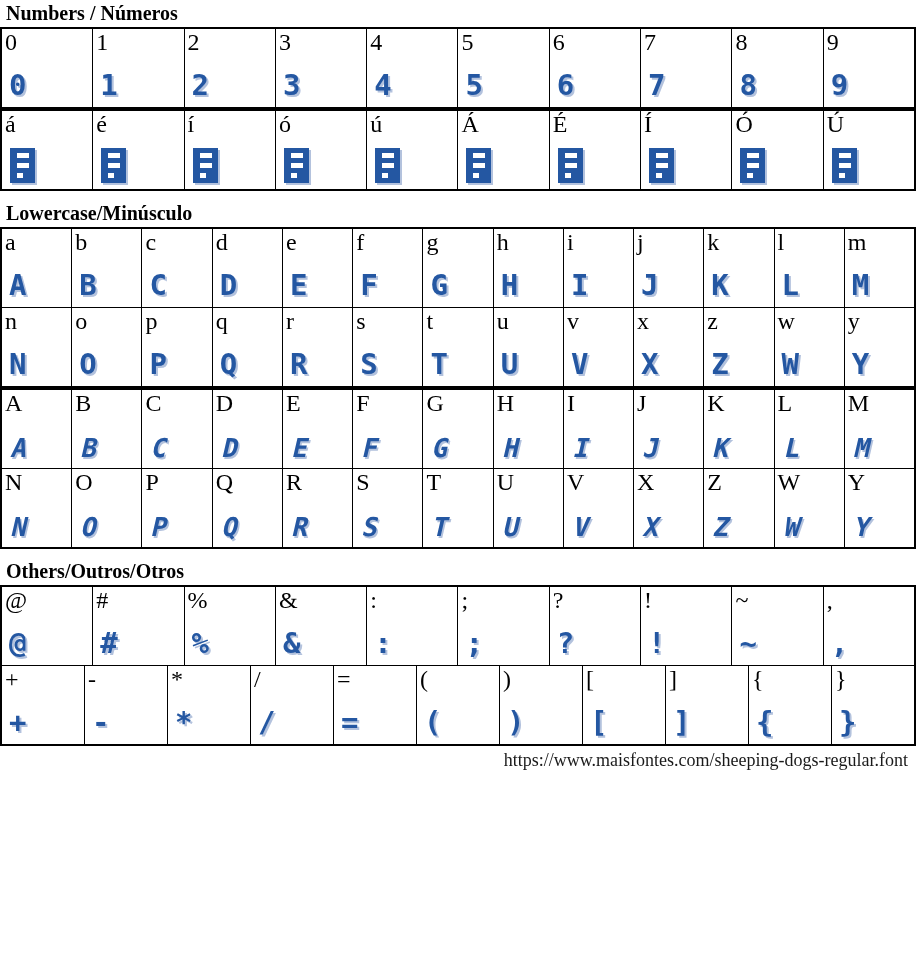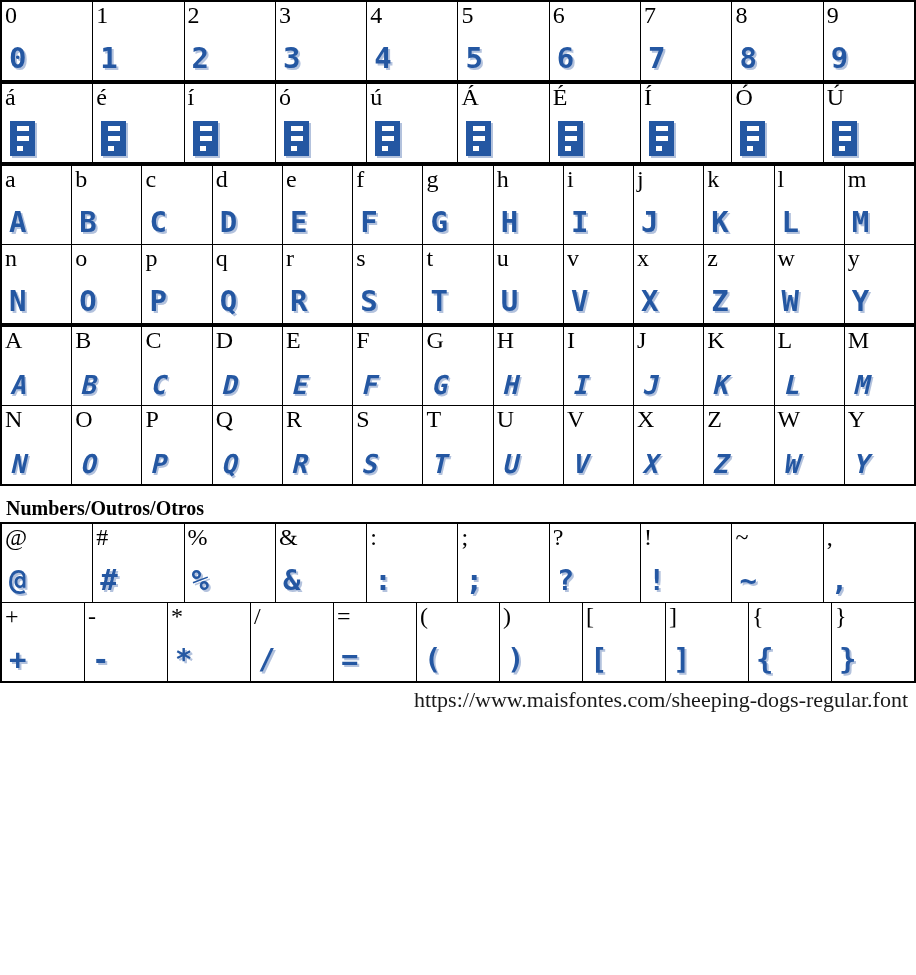--- a/index.html
+++ b/index.html
@@ -66,29 +66,30 @@
     width:12px;height:5px;background:#fff;
     box-shadow:0 10px 0 #fff;
   }
   .notdef::after{
     content:"";position:absolute;left:7px;top:25px;
     width:6px;height:5px;background:#fff;
   }
   .footer-url{
     text-align:right;
     font-family:"Liberation Serif",serif;
-    font-size:22px;
+    font-size:18px;
     color:#1a1a1a;
     margin:4px 8px 0 0;
   }
 </style>
 </head>
 <body>
 
 <div class="section">
+  <h2 class="section-title">Numbers / Números</h2>
   <div class="g-table">
       <div class="g-row">
         <div class="cell">
           <span class="char-label">0</span>
           <span class="char-glyph">0</span>
         </div>
         <div class="cell">
           <span class="char-label">1</span>
           <span class="char-glyph">1</span>
         </div>
@@ -169,20 +170,21 @@
         </div>
         <div class="cell">
           <span class="char-label">Ú</span>
           <span class="notdef"></span>
         </div>
       </div>
     </div>
 </div>
 
 <div class="section">
+  <h2 class="section-title">Lowercase/Minúsculo</h2>
   <div class="g-table">
       <div class="g-row">
         <div class="cell">
           <span class="char-label">a</span>
           <span class="char-glyph">a</span>
         </div>
         <div class="cell">
           <span class="char-label">b</span>
           <span class="char-glyph">b</span>
         </div>
@@ -395,21 +397,21 @@
         </div>
         <div class="cell">
           <span class="char-label">Y</span>
           <span class="char-glyph">Y</span>
         </div>
       </div>
     </div>
 </div>
 
 <div class="section">
-  <h2 class="section-title">Numbers/Outros/Otros</h2>
+  <h2 class="section-title">Others/Outros/Otros</h2>
   <div class="g-table">
       <div class="g-row">
         <div class="cell">
           <span class="char-label">@</span>
           <span class="char-glyph">@</span>
         </div>
         <div class="cell">
           <span class="char-label">#</span>
           <span class="char-glyph">#</span>
         </div>

